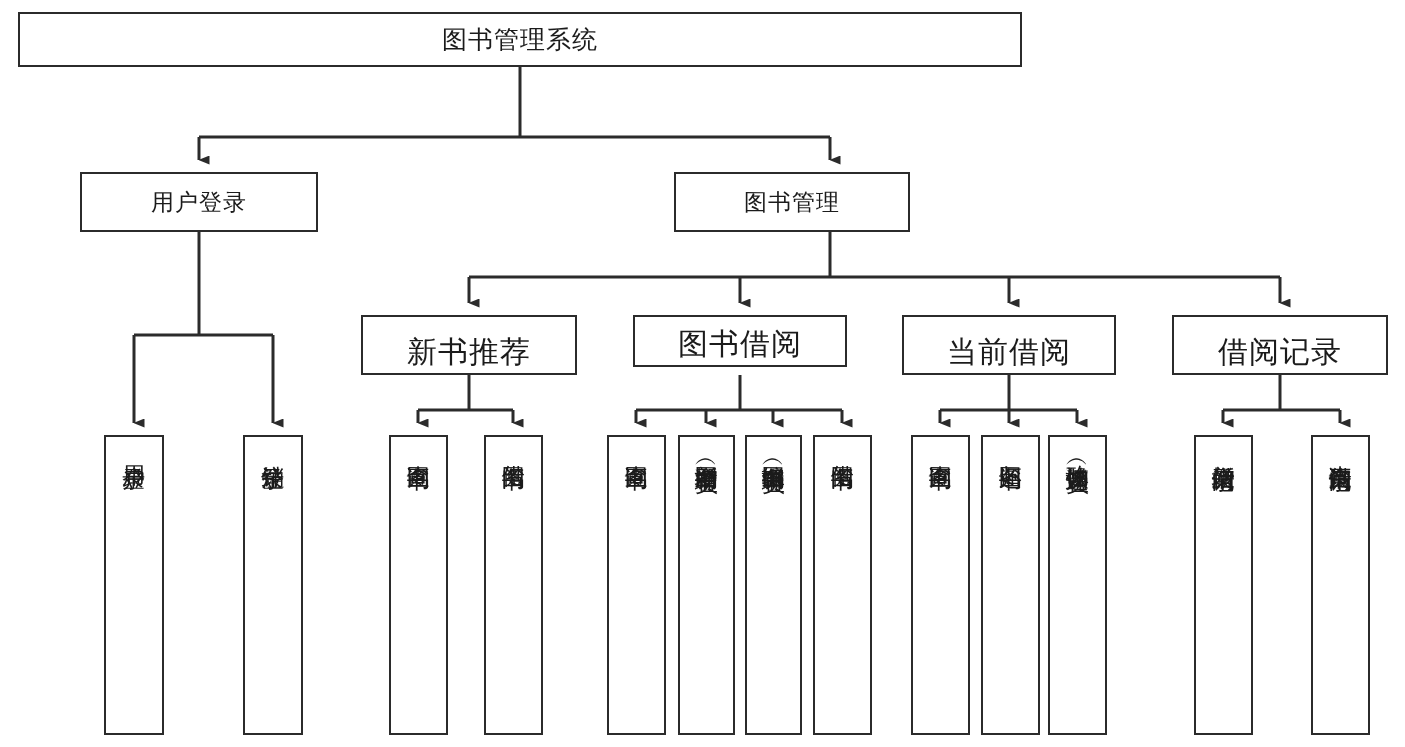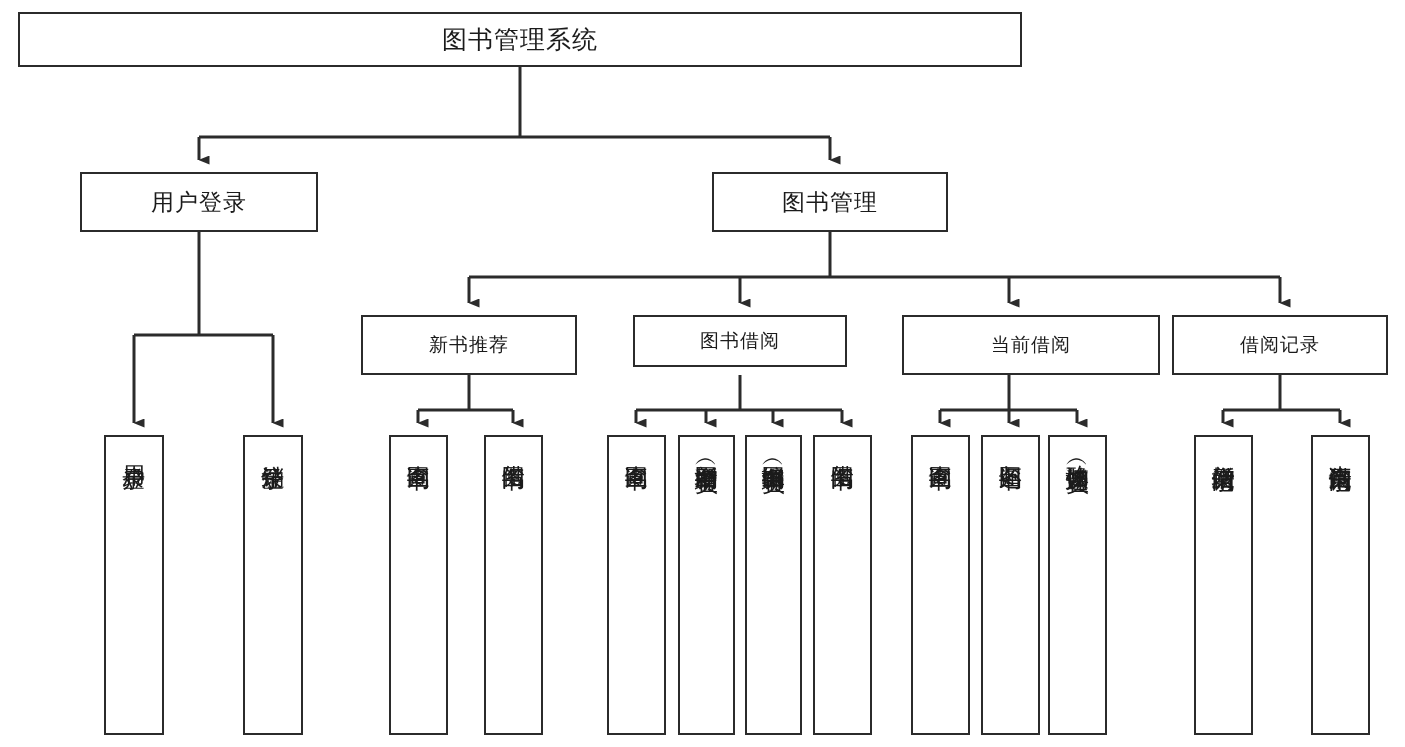--- a/index.html
+++ b/index.html
@@ -35,21 +35,22 @@
     justify-content: center;
     color: #1b1b1b;
   }
   .node.root {
     font-size: 25px;
   }
   .node.lvl2 {
     font-size: 23px;
   }
   .node.lvl3 {
-    font-size: 19px;
+    font-size: 30px;
+    align-items: flex-end;
   }
   .node.leaf {
     font-size: 23px;
     align-items: flex-start;
     padding-top: 10px;
   }
   .vtext {
     writing-mode: vertical-rl;
     text-orientation: upright;
     line-height: 1.06;
@@ -126,31 +127,31 @@
     </g>
   </svg>
 
   <div class="node root" style="left:18px; top:12px; width:1004px; height:55px;">
     <span class="htext">图书管理系统</span>
   </div>
 
   <div class="node lvl2" style="left:80px; top:172px; width:238px; height:60px;">
     <span class="htext">用户登录</span>
   </div>
-  <div class="node lvl2" style="left:712px; top:172px; width:236px; height:60px;">
+  <div class="node lvl2" style="left:674px; top:172px; width:236px; height:60px;">
     <span class="htext">图书管理</span>
   </div>
 
   <div class="node lvl3" style="left:361px; top:315px; width:216px; height:60px;">
     <span class="htext">新书推荐</span>
   </div>
   <div class="node lvl3" style="left:633px; top:315px; width:214px; height:52px;">
     <span class="htext">图书借阅</span>
   </div>
-  <div class="node lvl3" style="left:902px; top:315px; width:258px; height:60px;">
+  <div class="node lvl3" style="left:902px; top:315px; width:214px; height:60px;">
     <span class="htext">当前借阅</span>
   </div>
   <div class="node lvl3" style="left:1172px; top:315px; width:216px; height:60px;">
     <span class="htext">借阅记录</span>
   </div>
 
   <div class="node leaf" style="left:104px; top:435px; width:60px; height:300px;">
     <span class="vtext">用户登录</span>
   </div>
   <div class="node leaf" style="left:243px; top:435px; width:60px; height:300px;">

